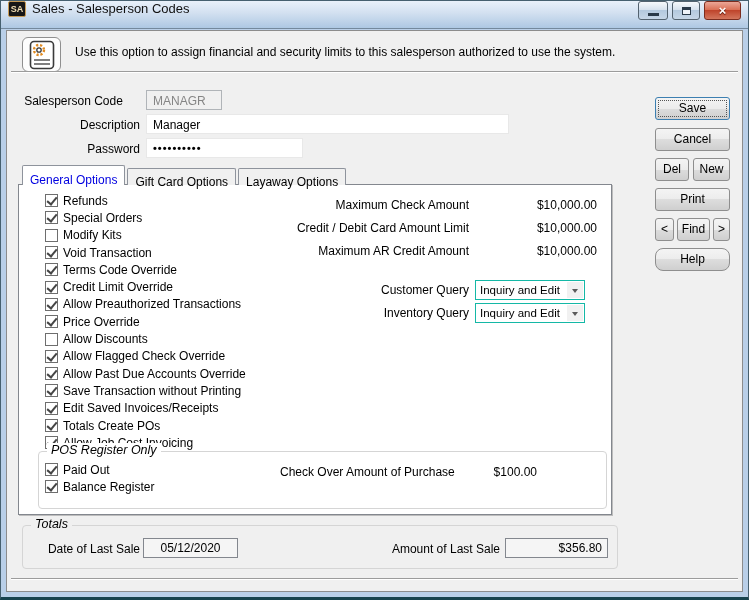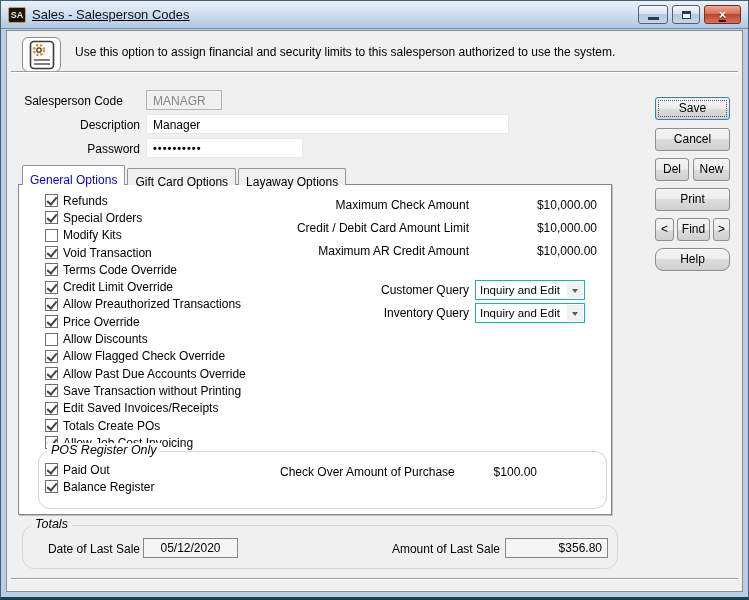--- a/index.html
+++ b/index.html
@@ -9,21 +9,21 @@
     border:1px solid #46606f; border-bottom:3px solid #17434e;
     background:#b9cfe8;
     font-family:"Liberation Sans","DejaVu Sans",sans-serif; font-size:12px; color:#000;
     cursor:default; user-select:none;
   }
   
   .titlebar {
     position:absolute; top:0; left:0; right:0; height:28px;
     background:linear-gradient(#e9f1fa 0%, #d2e0f0 45%, #aec8e3 100%);
     border-bottom:1px solid #74899d;
-    display:flex; align-items:center; padding:0 7px;text-decoration:underline;
+    display:flex; padding:0 7px;
   }
   .app-icon {
     width:18px; height:16px; background:#171717; color:#f2dfb5;
     border:1px solid #c79b56; border-radius:2px;
     font-size:9px; font-weight:bold; text-align:center; line-height:14px;
     margin-right:6px; flex:0 0 auto;
   }
   .title-text { font-size:13px; color:#111; flex:1 1 auto; white-space:nowrap; }
   .winbtns { display:flex; gap:4px; }
   .winbtn {
@@ -107,21 +107,21 @@
   .amount-row { height:23px; display:flex; align-items:center; }
   .amount-label { flex:1; text-align:right; font-size:12px; }
   .amount-value { width:128px; text-align:right; font-size:12px; }
   .queries { position:absolute; left:150px; top:95px; width:416px; }
   .query-row { display:flex; justify-content:flex-end; align-items:center; margin-bottom:3px; }
   .query-label { font-size:12px; margin-right:6px; line-height:20px; }
   .combo { width:110px; height:20px; border:1px solid #14b8a6; background:#fff; display:flex; }
   .combo-text { flex:1; font-size:11.5px; line-height:18px; padding-left:4px; white-space:nowrap; overflow:hidden; }
   .combo-arrow { width:16px; margin:1px; background:#f1f1f1; display:flex; align-items:center; justify-content:center; }
   .combo-arrow::after { content:""; width:0; height:0; border:3.5px solid transparent; border-top:4px solid #5a5a5a; margin-top:4px; }
-  .groupbox { position:absolute; border:1px solid #d5d5d5; border-radius:12px; }
+  .groupbox { position:absolute; border:1px solid #d5d5d5; border-radius:4px; }
   .legend {
     position:absolute; top:-9px; left:8px; padding:0 4px;
     font-style:italic; font-size:12.5px; white-space:nowrap;
   }
   #pos-group { left:19px; top:266px; width:569px; height:58px; }
   #pos-group .legend { background:#fff; }
   .pos-cb-list { position:absolute; left:6px; top:9px; }
   #pos-amt-label { position:absolute; left:241px; top:13px; font-size:12px; }
   #pos-amt-value { position:absolute; left:418px; top:13px; width:80px; text-align:right; font-size:12px; }
   

